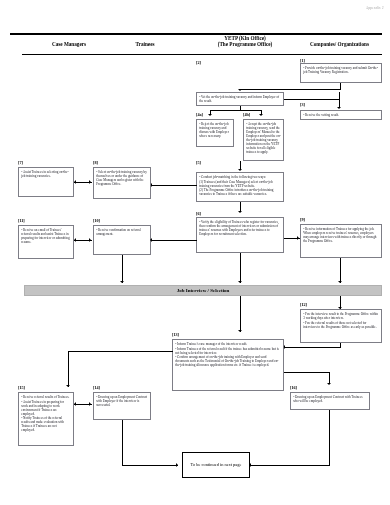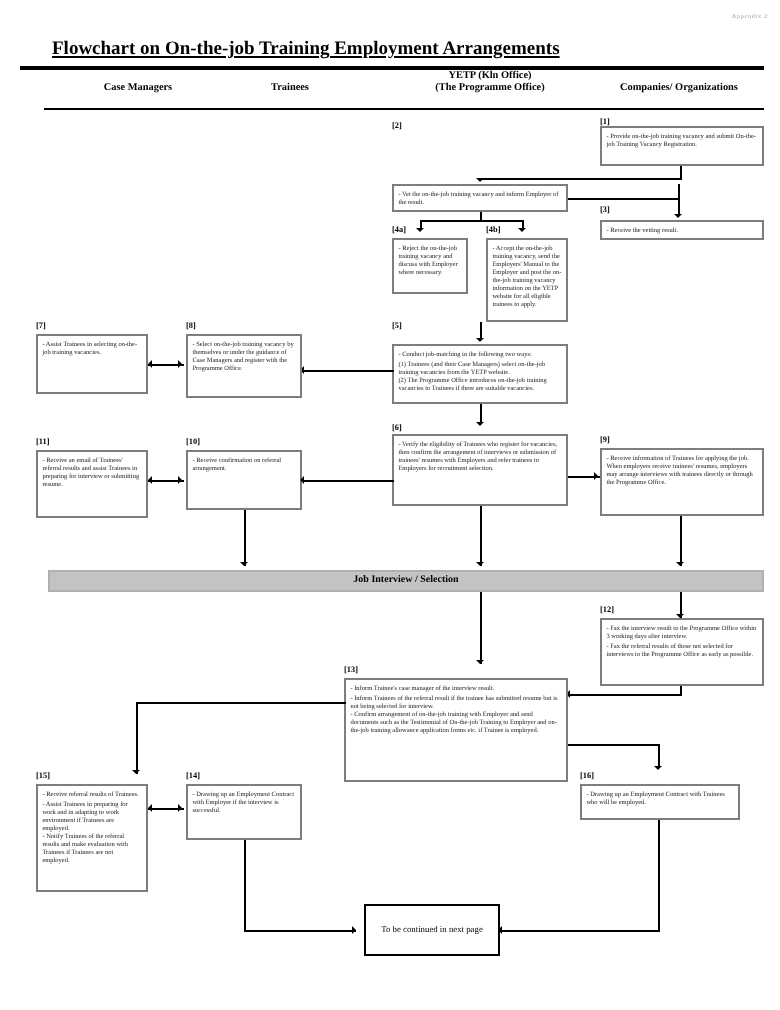--- a/index.html
+++ b/index.html
@@ -89,21 +89,20 @@
     font-size:4.4px;line-height:5.6px;
   }
 </style>
 </head>
 <body>
 
 <div class="page">
 
   <div class="corner-mark">Appendix 2</div>
 
-  <div class="title">Flowchart on On-the-job Training Employment Arrangements</div>
   <div class="title-rule"></div>
 
   <div class="col-head" style="left:24px;width:90px;">Case Managers</div>
   <div class="col-head" style="left:110px;width:70px;">Trainees</div>
   <div class="col-head two-line" style="left:190px;width:110px;">
     <div>YETP (Kln Office)</div>
     <div>(The Programme Office)</div>
   </div>
   <div class="col-head" style="left:292px;width:95px;">Companies/ Organizations</div>
   <div class="head-rule"></div>

